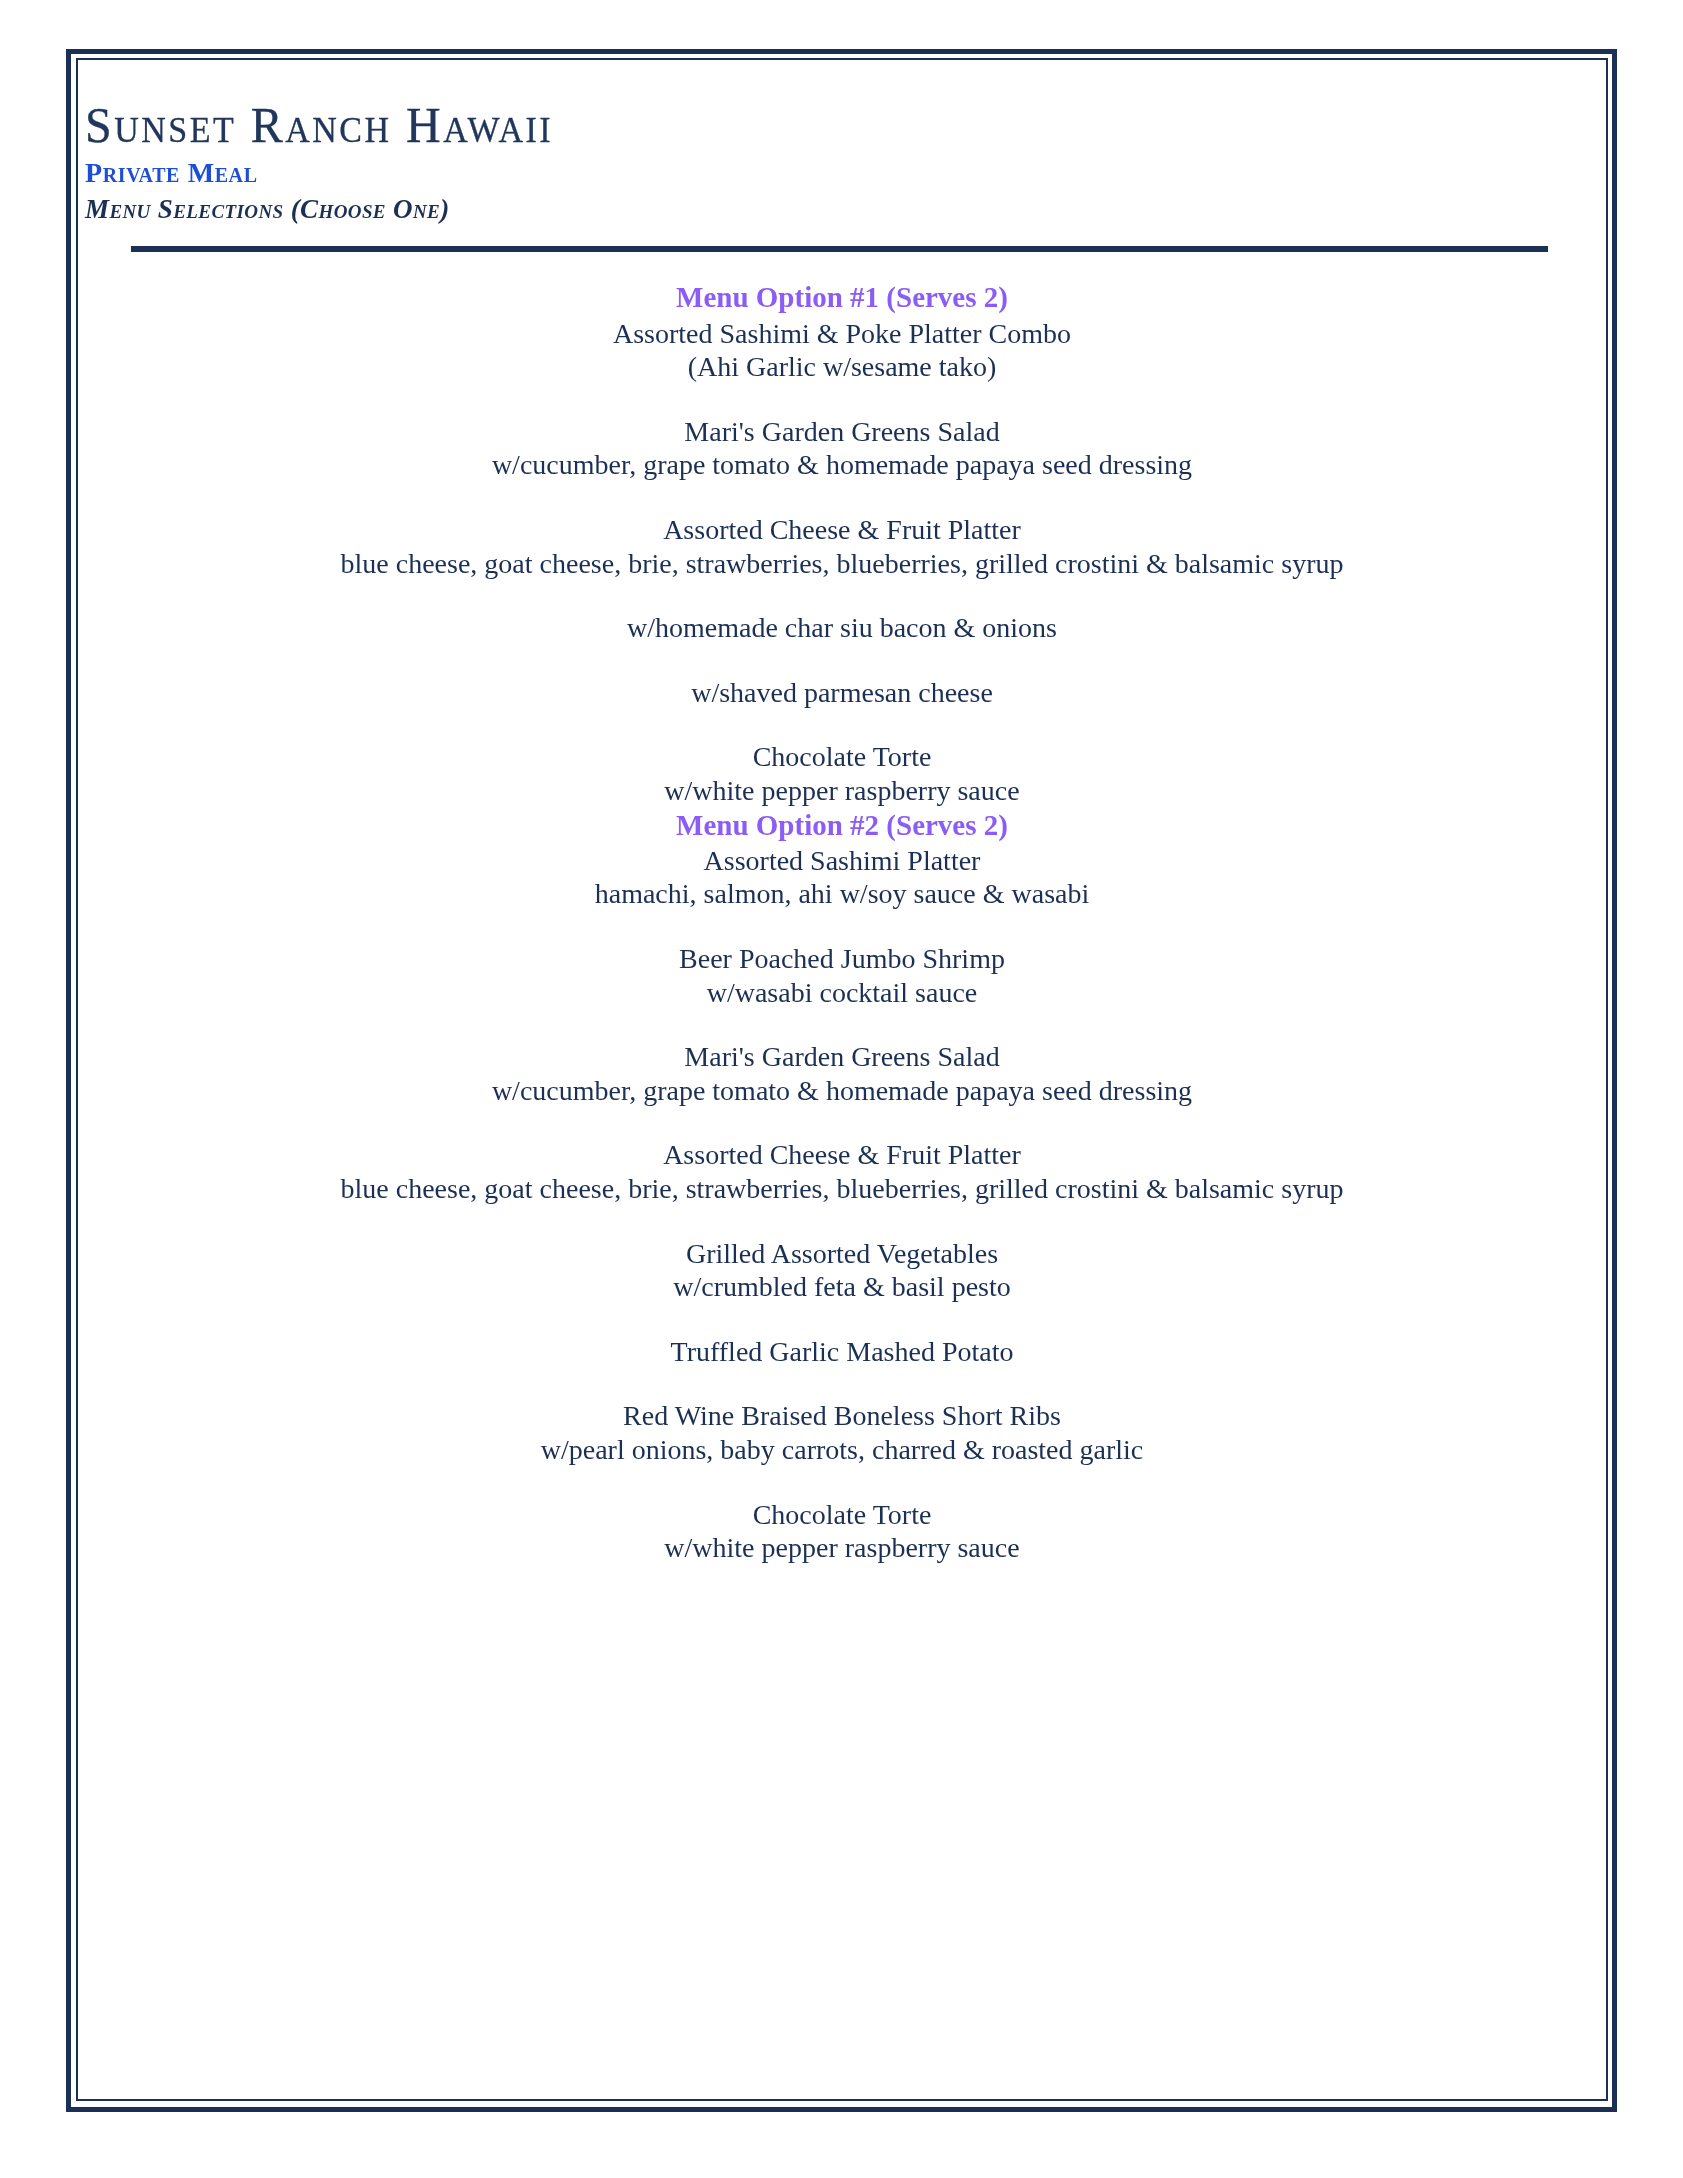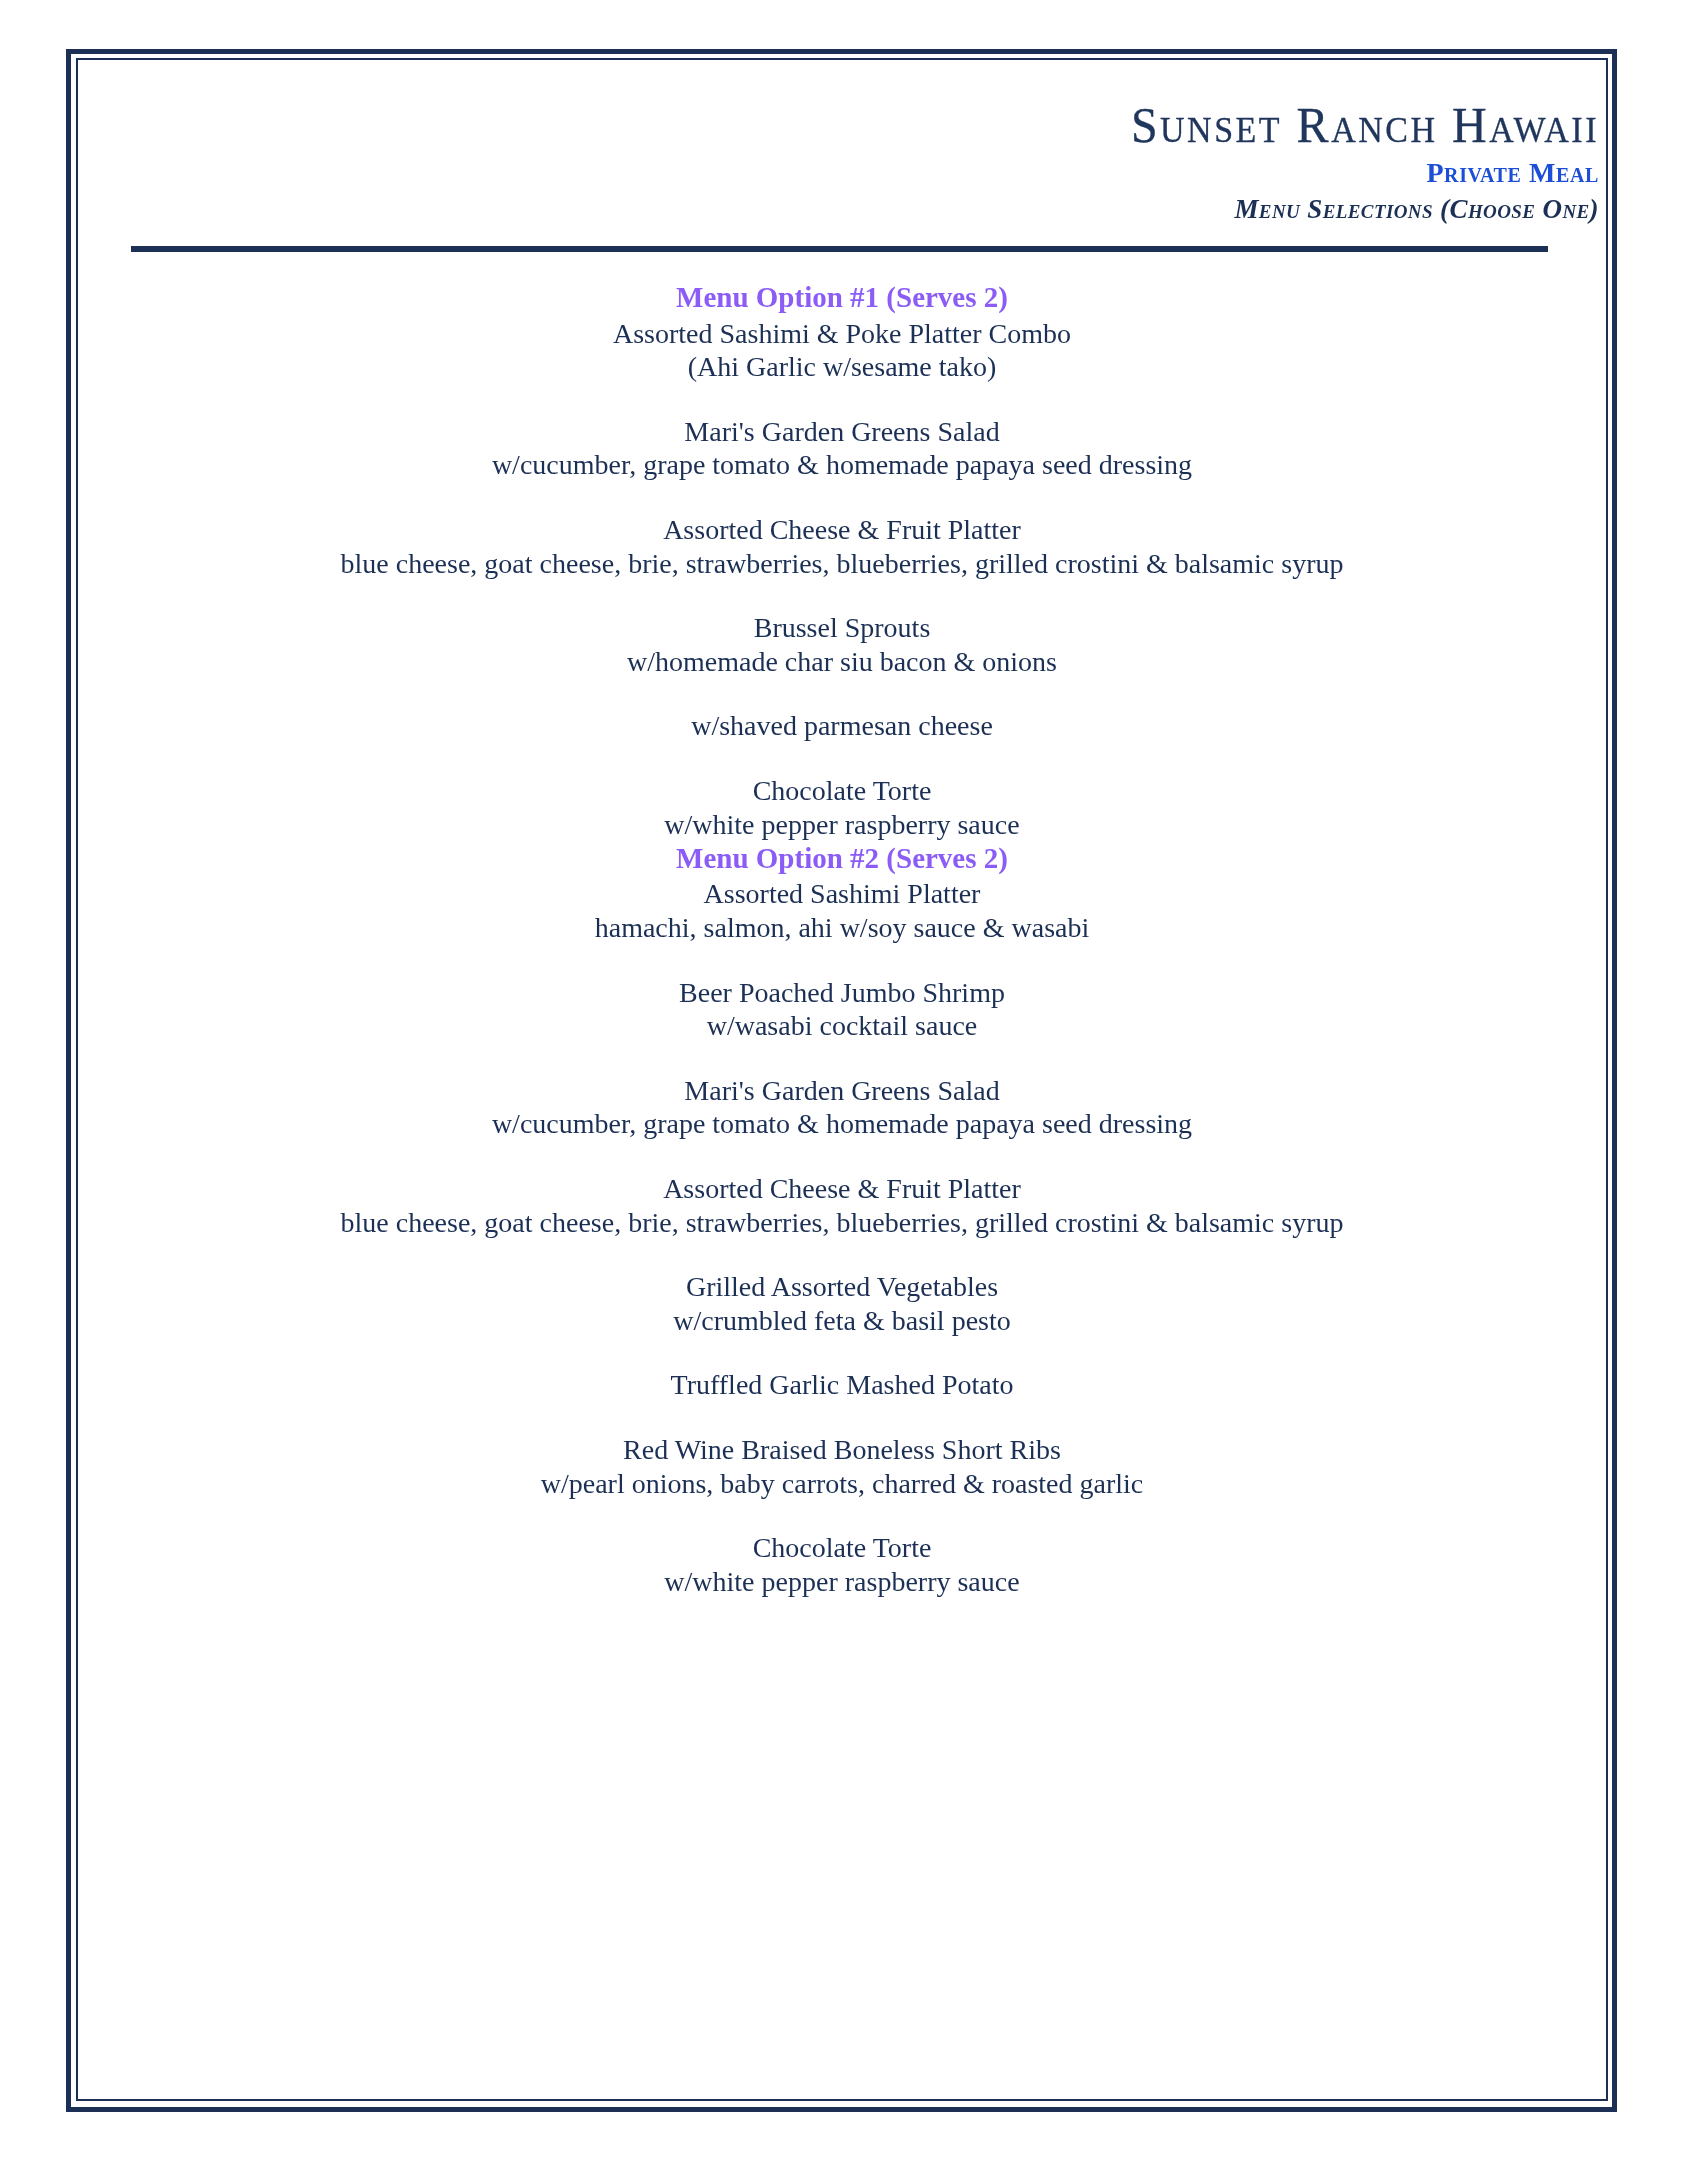--- a/index.html
+++ b/index.html
@@ -50,21 +50,21 @@
     left: 85px;
     top: 67px;
     width: 1514px;
     height: 2026px;
     box-sizing: border-box;
     padding: 0;
   }
 
   
   .masthead {
-    text-align: right;
+    text-align: left;
     padding-top: 32px;
   }
 
   .brand-title {
     font-family: "Liberation Serif", "DejaVu Serif", serif;
     font-variant: small-caps;
     font-weight: normal;
     font-size: 48px;
     letter-spacing: 2.5px;
     line-height: 1.06;
@@ -178,21 +178,20 @@
           </div>
           <div class="course">
             <div class="course-name">Mari's Garden Greens Salad</div>
             <div class="course-detail">w/cucumber, grape tomato &amp; homemade papaya seed dressing</div>
           </div>
           <div class="course">
             <div class="course-name">Assorted Cheese &amp; Fruit Platter</div>
             <div class="course-detail">blue cheese, goat cheese, brie, strawberries, blueberries, grilled crostini &amp; balsamic syrup</div>
           </div>
           <div class="course">
-            <div class="course-name">Brussel Sprouts</div>
             <div class="course-detail">w/homemade char siu bacon &amp; onions</div>
           </div>
           <div class="course">
             <div class="course-detail">w/shaved parmesan cheese</div>
           </div>
           <div class="course">
             <div class="course-name">Chocolate Torte</div>
             <div class="course-detail">w/white pepper raspberry sauce</div>
           </div>
         </div>

